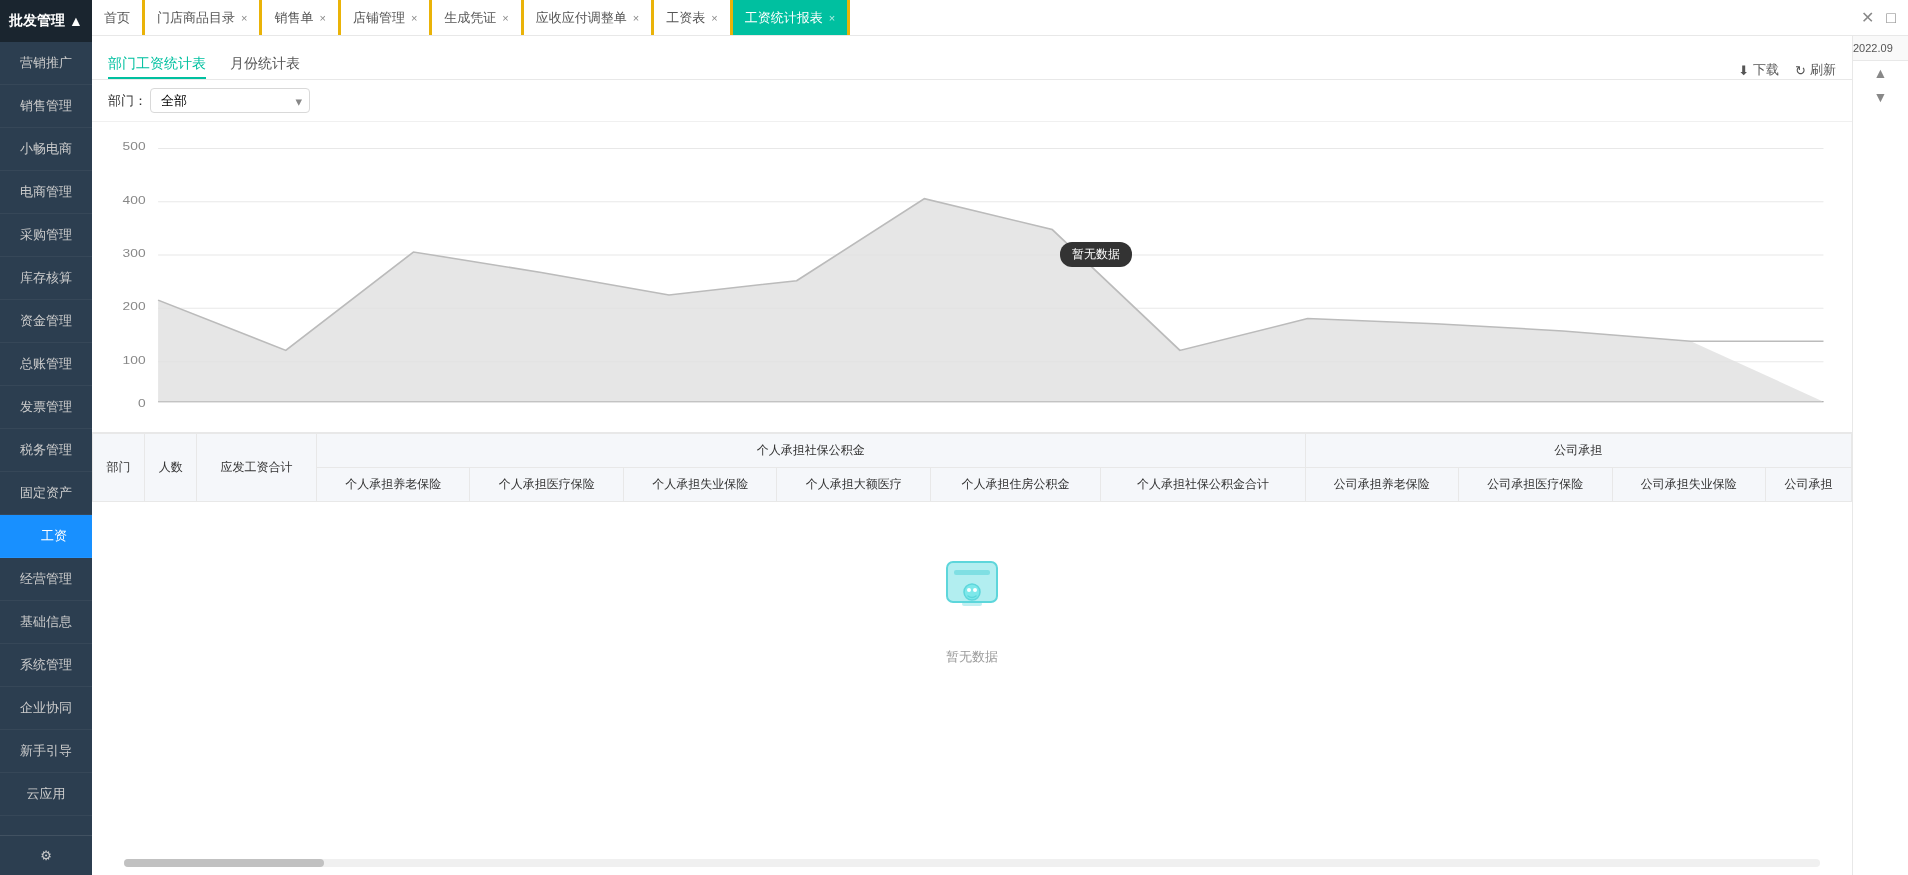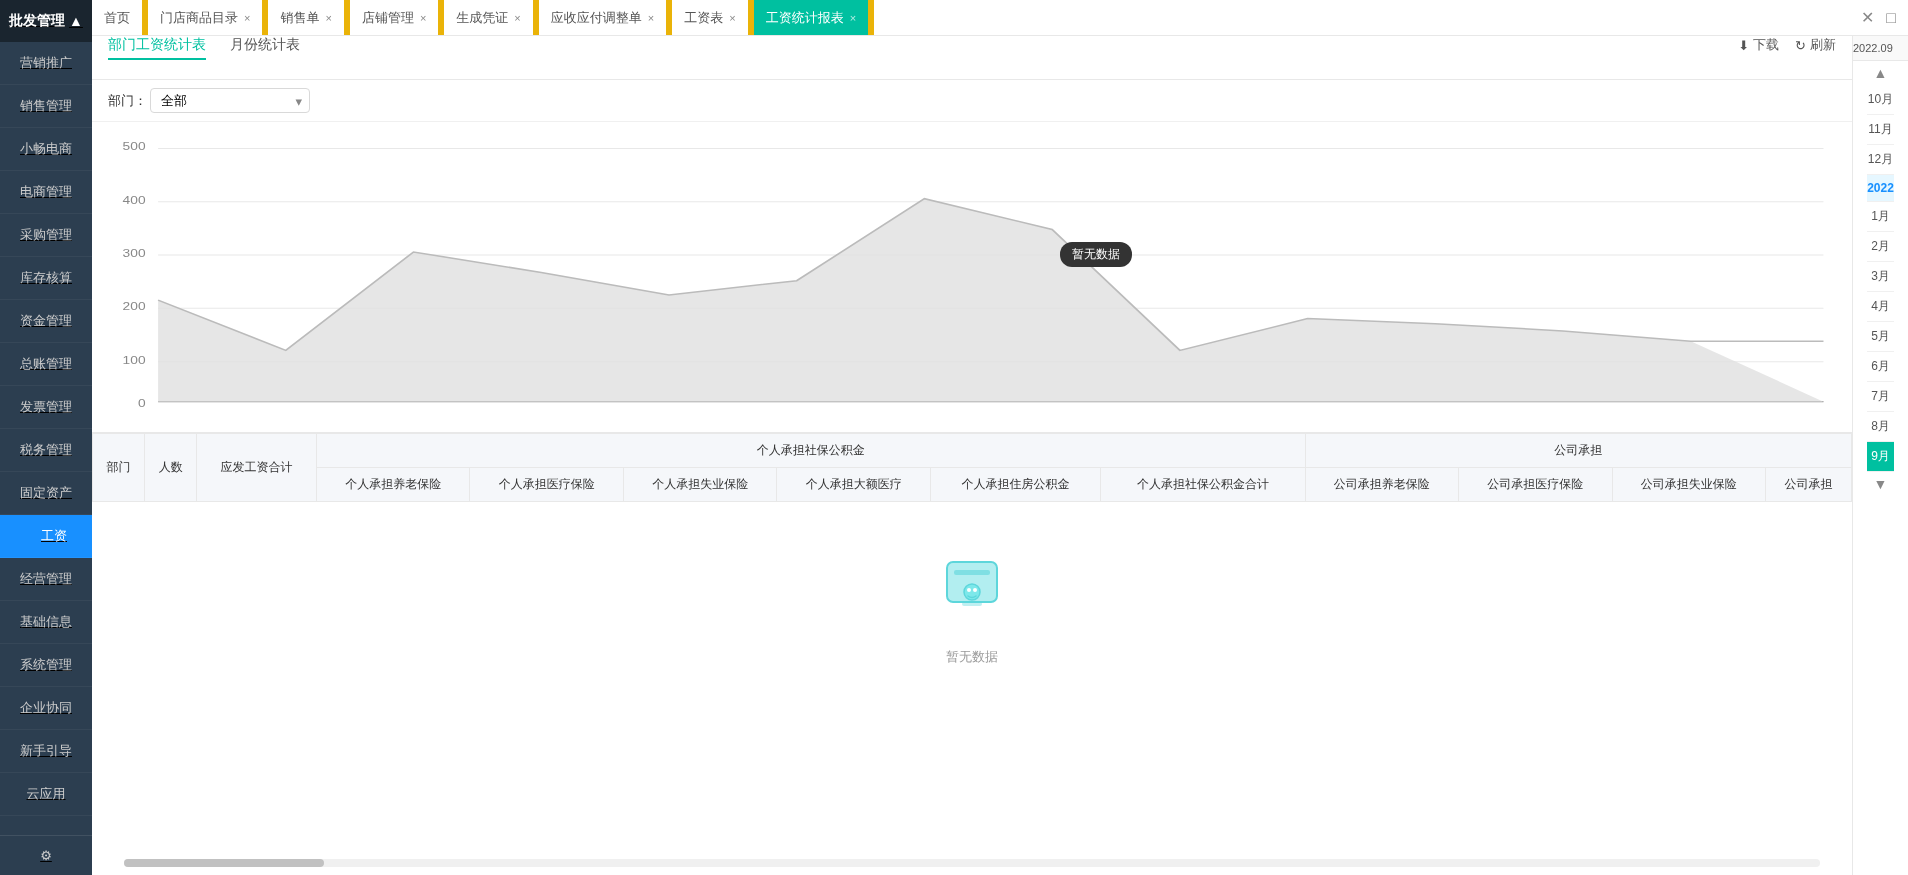--- a/index.html
+++ b/index.html
@@ -6,21 +6,20 @@
     body { font-family: 'Microsoft YaHei', Arial, sans-serif; font-size: 13px; background: #f0f2f5; display: flex; height: 875px; overflow: hidden; }
 
     
     .sidebar {
       width: 92px;
       background: #2c3e50;
       display: flex;
       flex-direction: column;
       height: 875px;
       flex-shrink: 0;
-      text-decoration: underline;
     }
     .sidebar-title {
       background: #1a252f;
       color: #fff;
       text-align: center;
       padding: 12px 4px;
       font-size: 14px;
       font-weight: bold;
       display: flex;
       align-items: center;
@@ -65,21 +64,21 @@
       padding-left: 0;
       overflow: hidden;
     }
     .tab-item {
       display: flex;
       align-items: center;
       padding: 0 12px;
       height: 36px;
       font-size: 13px;
       color: #555;
-      border-right: 6px solid #eab308;
+      border-right: 3px solid #eab308;
       cursor: pointer;
       white-space: nowrap;
       flex-shrink: 0;
     }
     .tab-item.active {
       background: #00c0a0;
       color: #fff;
     }
     .tab-close {
       margin-left: 6px;
@@ -115,21 +114,21 @@
       background: #fff;
       display: flex;
       flex-direction: column;
       overflow: hidden;
       padding: 0;
     }
 
     
     .sub-tabs {
       display: flex;
-      align-items: flex-start;
+      align-items: flex-end;
       padding: 0 16px;
       border-bottom: 1px solid #e8e8e8;
       height: 44px;
       gap: 24px;
     }
     .sub-tab {
       font-size: 14px;
       color: #555;
       cursor: pointer;
       padding-bottom: 4px;
@@ -474,31 +473,16 @@
       <div style="padding:4px 16px 4px;">
         <div class="table-scrollbar">
           <div class="table-scrollbar-thumb"></div>
         </div>
       </div>
     </div>
 
     <div class="date-panel">
       <div class="date-panel-header">2022.09</div>
       <div class="date-nav">▲</div>
-      <div id="date-items-container">
-          <div class="date-item">10月</div>
-          <div class="date-item">11月</div>
-          <div class="date-item">12月</div>
-          <div class="date-item year-label">2022</div>
-          <div class="date-item">1月</div>
-          <div class="date-item">2月</div>
-          <div class="date-item">3月</div>
-          <div class="date-item">4月</div>
-          <div class="date-item">5月</div>
-          <div class="date-item">6月</div>
-          <div class="date-item">7月</div>
-          <div class="date-item">8月</div>
-          <div class="date-item selected">9月</div>
-        </div>
       <div class="date-nav">▼</div>
     </div>
   </div>
 </div>
 
 </body></html>

